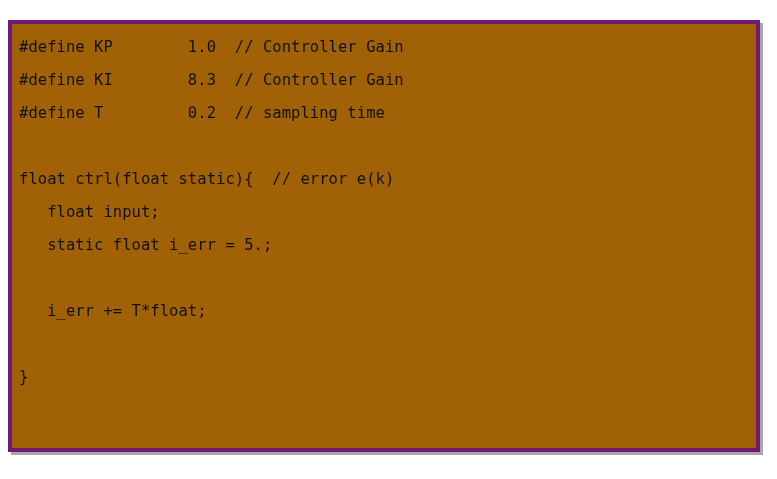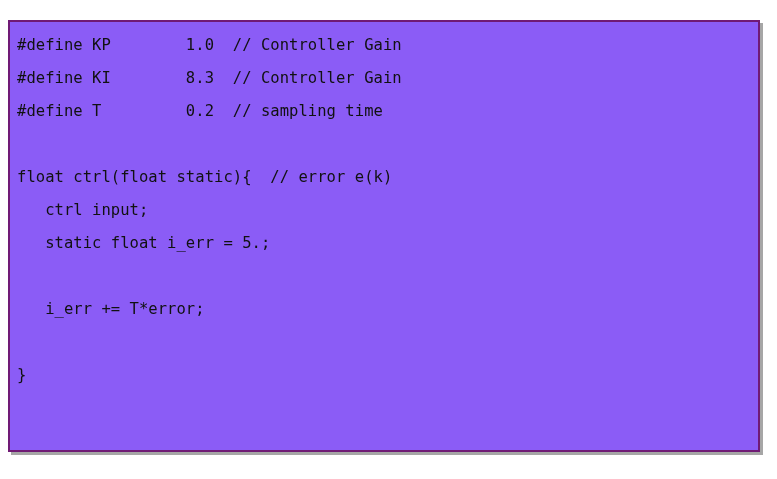--- a/index.html
+++ b/index.html
@@ -17,22 +17,22 @@
     background: #ffffff;
     font-family: "DejaVu Sans Mono", "Liberation Mono", monospace;
   }
   .code-box {
     position: absolute;
     left: 8px;
     top: 20px;
     width: 752px;
     height: 432px;
     box-sizing: border-box;
-    background: #8b5cf6;
-    border: 2px solid #701a75;
+    background: #a16207;
+    border: 4px solid #701a75;
     box-shadow: 3px 3px 0 #a6a6a6;
     padding: 7px 6px 6px 7px;
     overflow: hidden;
   }
   .code-lines {
     margin: 0;
     padding: 0;
   }
   .code-line {
     white-space: pre;
@@ -48,21 +48,21 @@
 <body>
 
 <div class="page">
   <div class="code-box">
     <div class="code-lines">
       <div class="code-line">#define KP        1.0  // Controller Gain</div>
       <div class="code-line">#define KI        8.3  // Controller Gain</div>
       <div class="code-line">#define T         0.2  // sampling time</div>
       <div class="code-line"></div>
       <div class="code-line">float ctrl(float static){  // error e(k)</div>
-      <div class="code-line">   ctrl input;</div>
+      <div class="code-line">   float input;</div>
       <div class="code-line">   static float i_err = 5.;</div>
       <div class="code-line"></div>
-      <div class="code-line">   i_err += T*error;</div>
+      <div class="code-line">   i_err += T*float;</div>
       <div class="code-line"></div>
       <div class="code-line">}</div>
     </div>
   </div>
 </div>
 
 </body></html>

